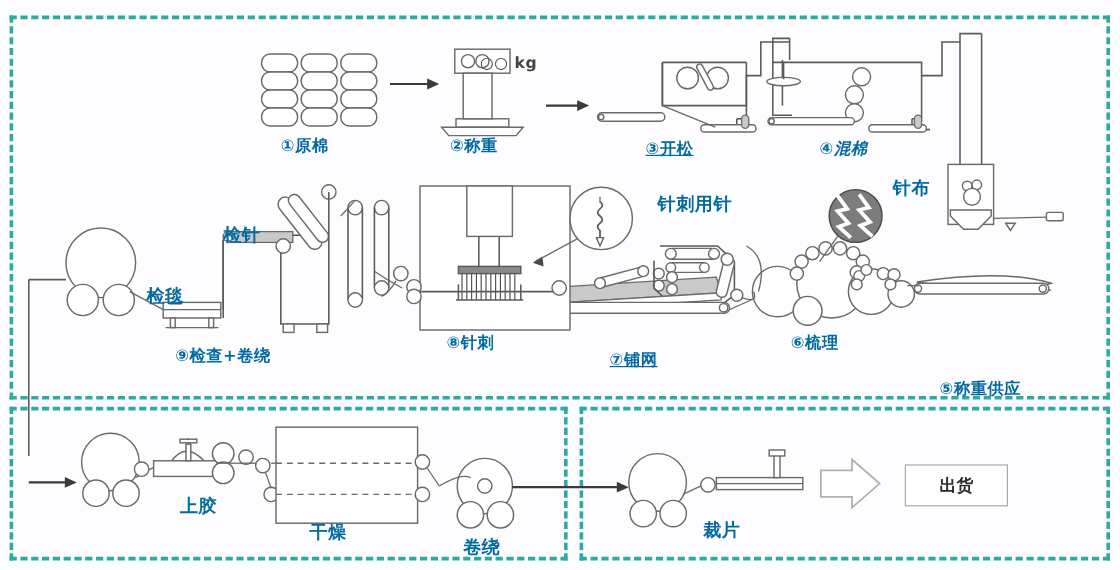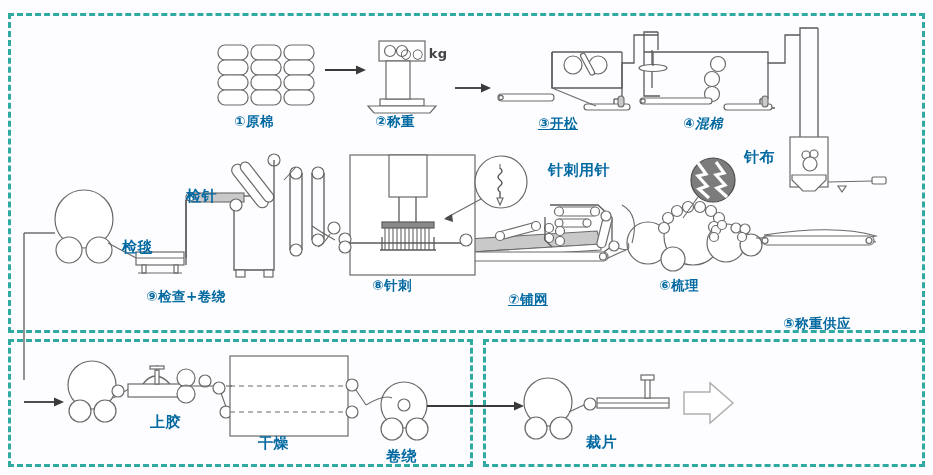--- a/index.html
+++ b/index.html
@@ -382,14 +382,17 @@
   <div class="lbl lbl-sub" style="left:186px;top:187px;">检针</div>
   <div class="lbl lbl-sub" style="left:122px;top:238px;">检毯</div>
 
   <div class="lbl lbl-sub" style="left:150px;top:413px;">上胶</div>
   <div class="lbl lbl-sub" style="left:258px;top:434px;">干燥</div>
   <div class="lbl lbl-sub" style="left:386px;top:447px;">卷绕</div>
   <div class="lbl lbl-sub" style="left:586px;top:433px;">裁片</div>
 
   <div class="lbl" style="left:400px;top:46px;font-size:13px;color:#444;">○○ kg</div>
 
+  <div class="shipbox" style="left:754px;top:387px;width:84px;height:33px;">
+    <span class="lbl-ship" style="font-family:'DejaVu Sans','Liberation Sans',sans-serif;font-weight:700;color:#2b2b2b;">出货</span>
+  </div>
 
 </div>
 
 </body></html>

